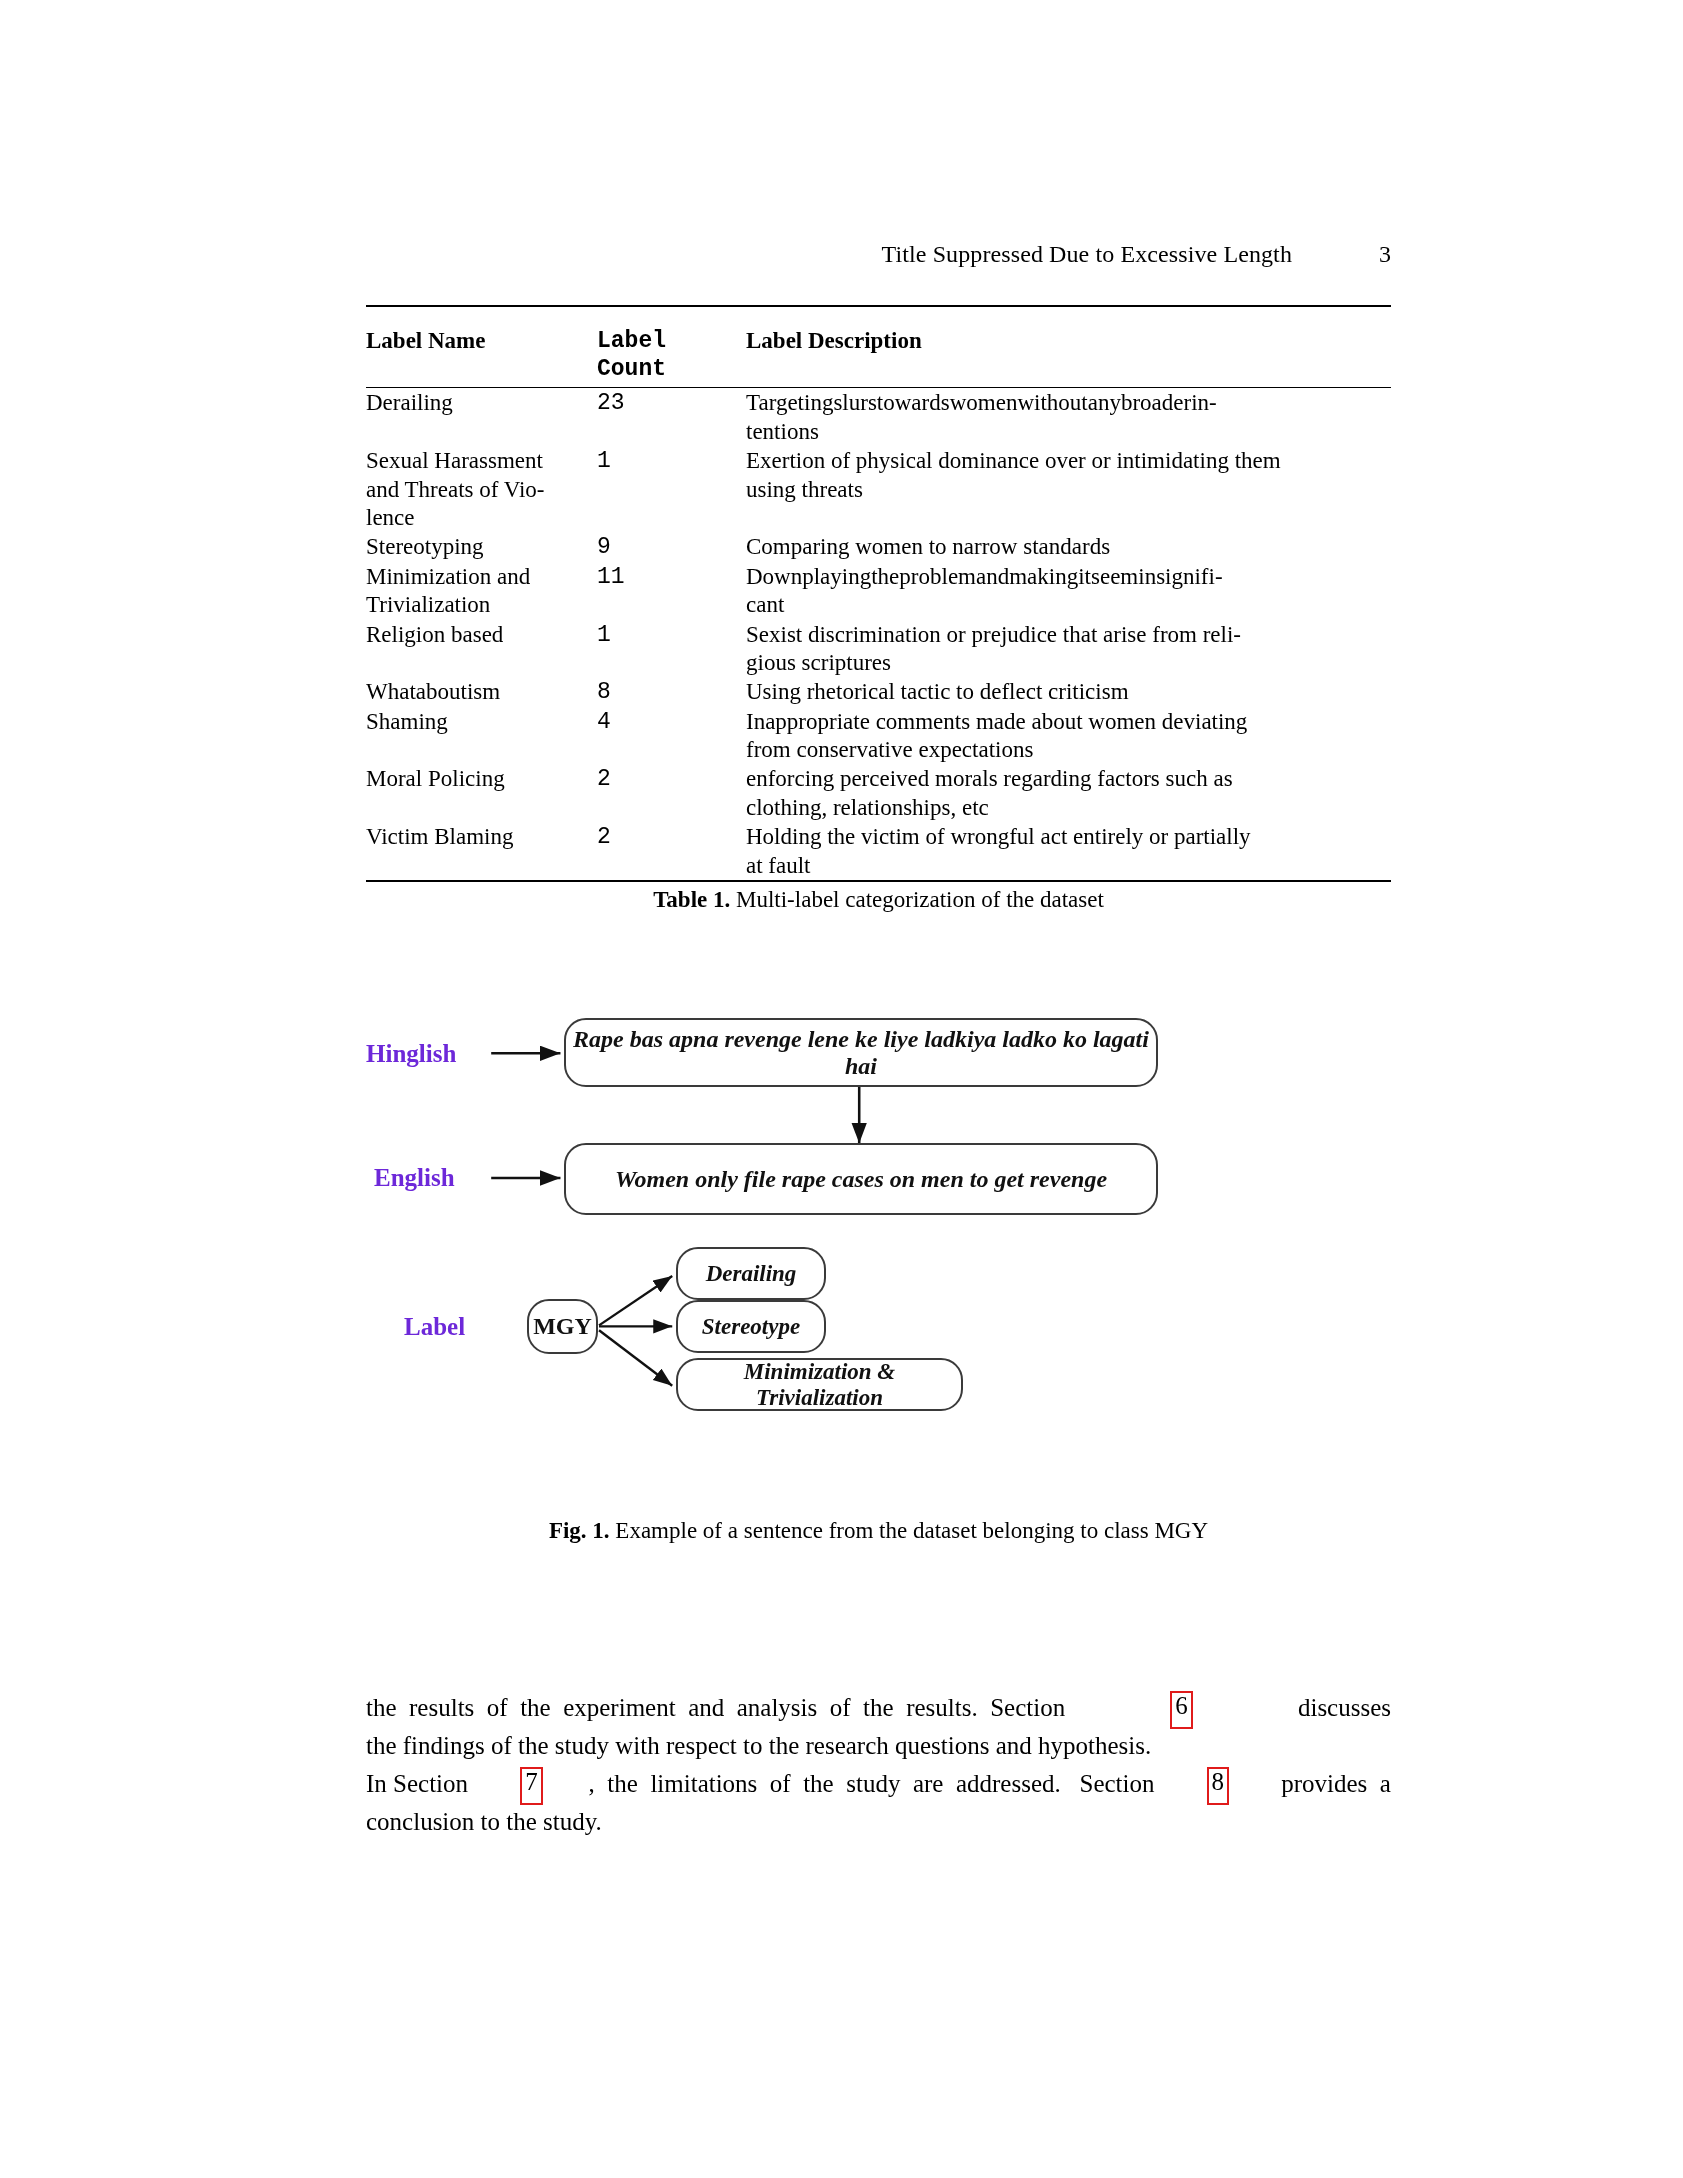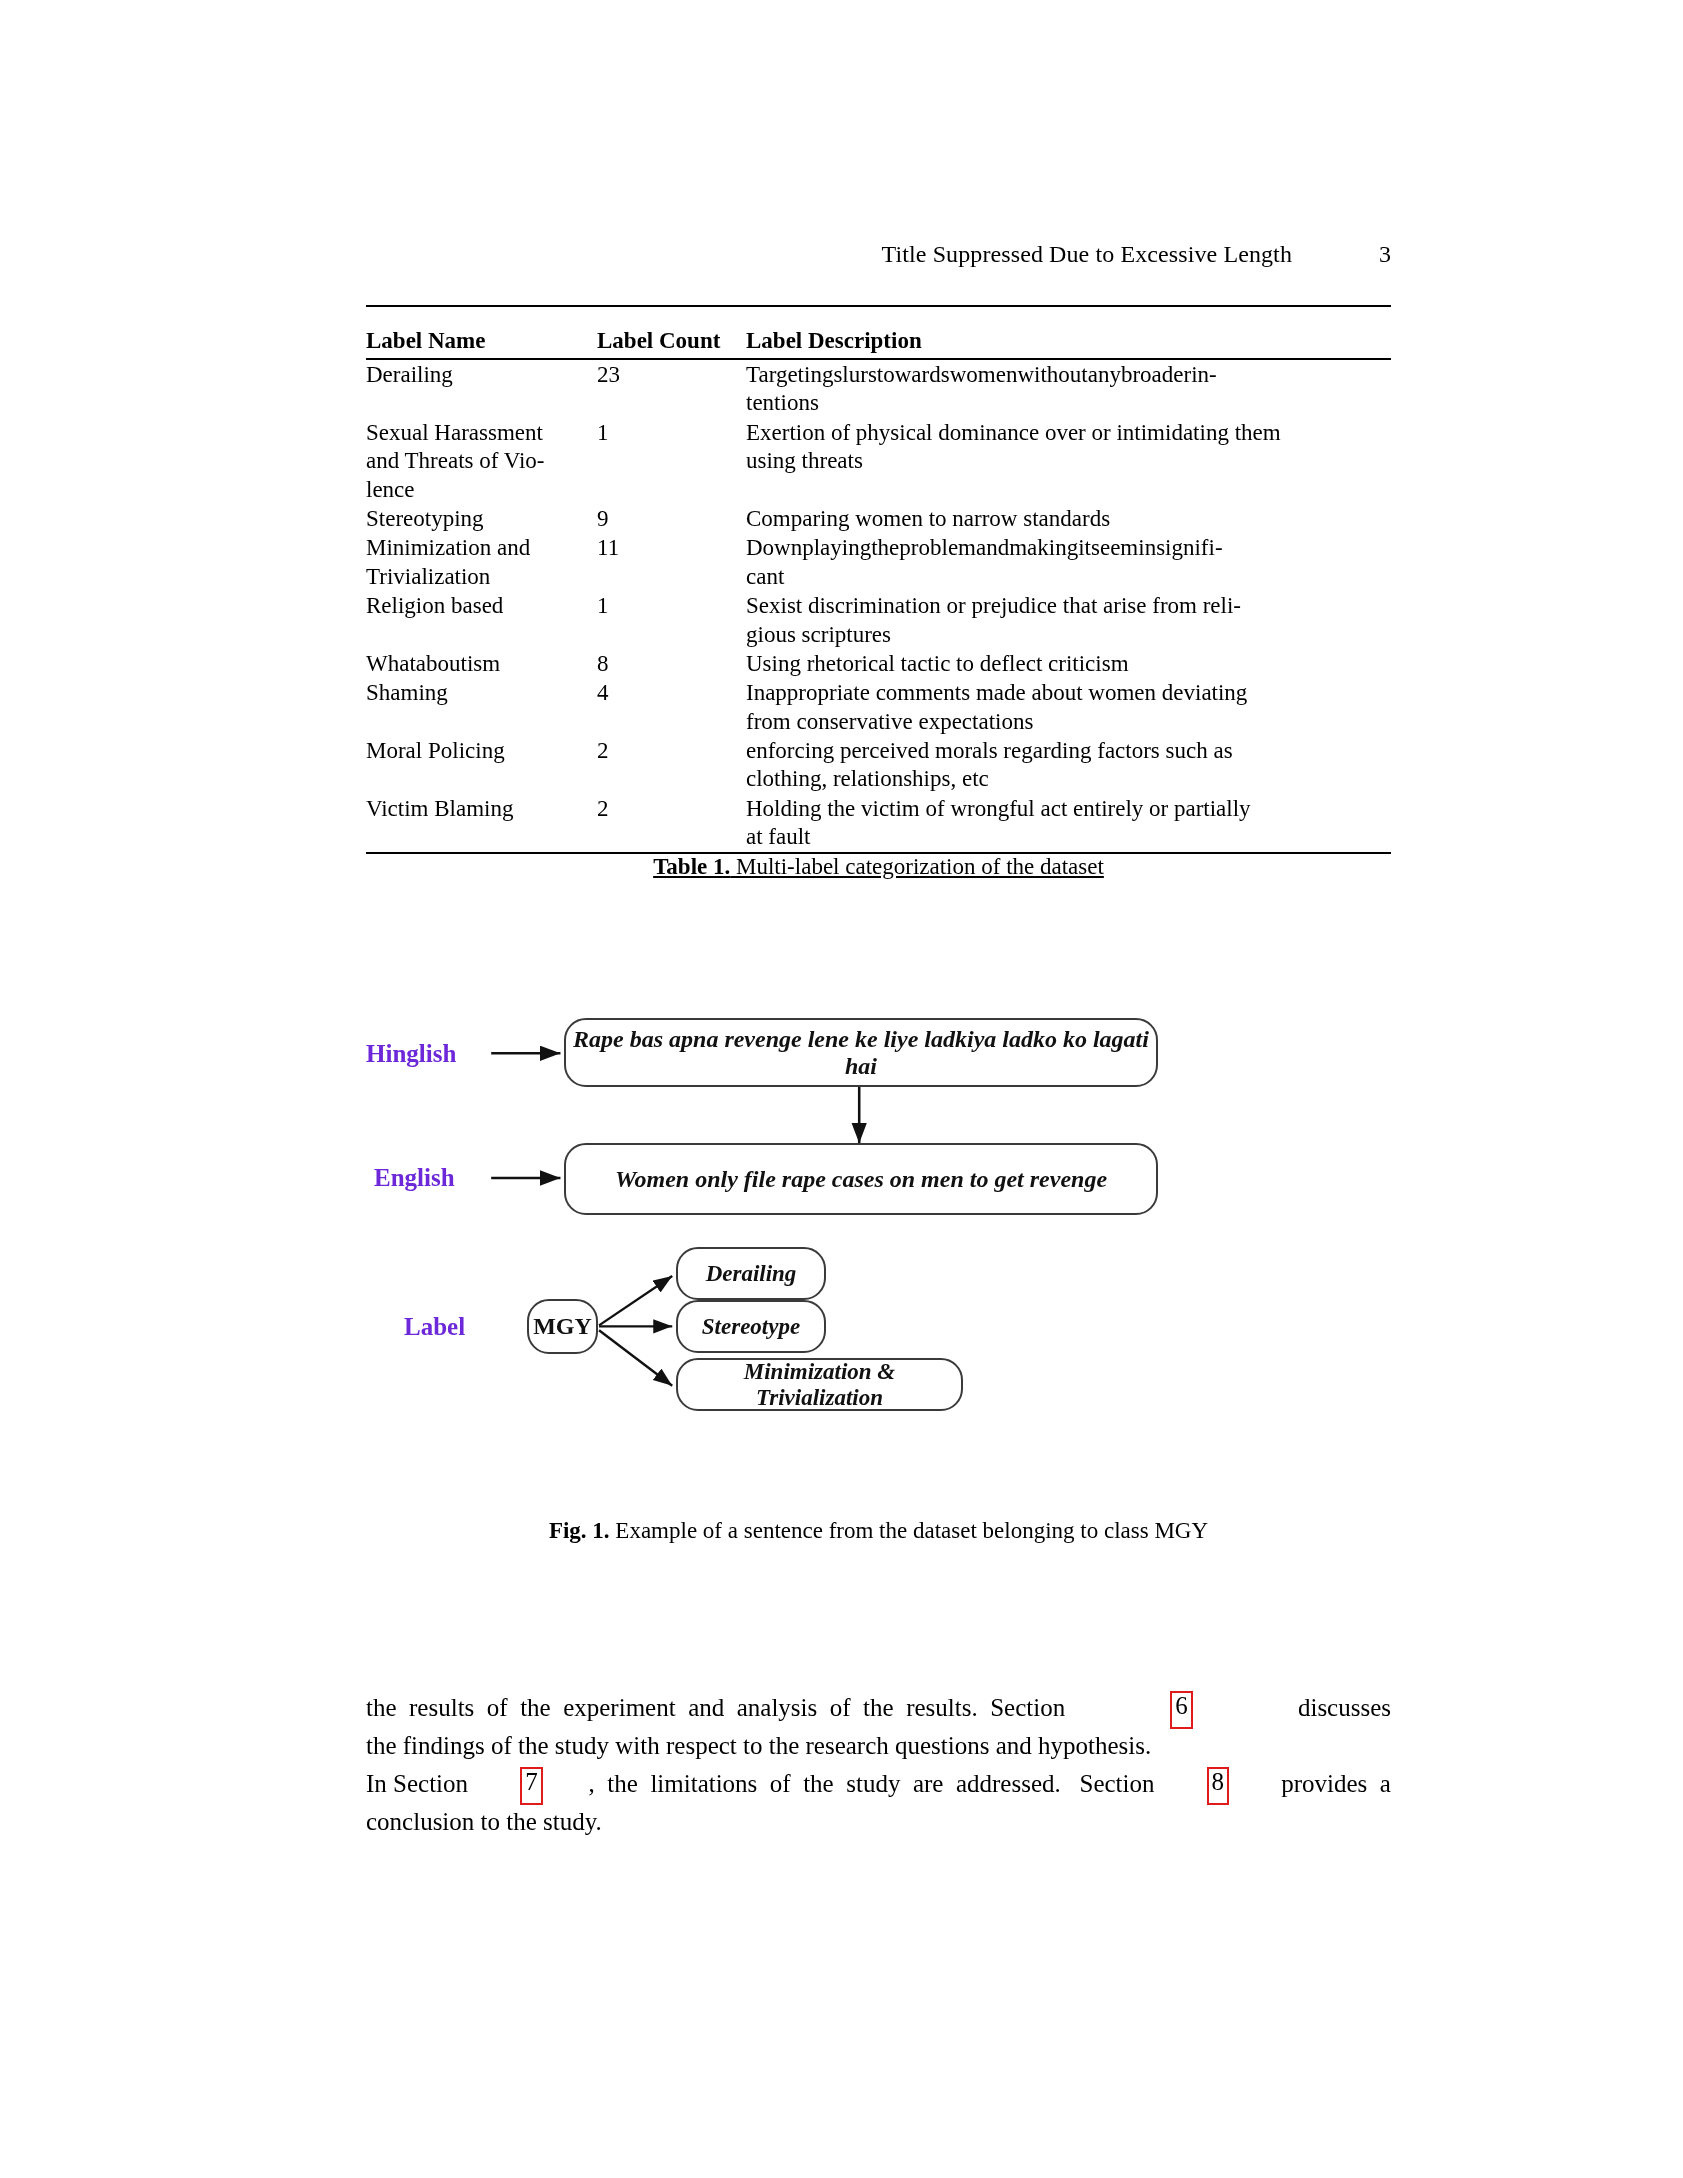--- a/index.html
+++ b/index.html
@@ -65,33 +65,33 @@
     padding: 0;
     text-align: left;
   }
   table.t1 thead th {
     font-weight: bold;
     padding-bottom: 3px;
     padding-top: 20px;
   }
   table.t1 td { padding-top: 1px; }
   .col-name  { width: 231px; padding-right: 4px; }
-  .col-count { width: 149px; }
+  .col-count { width: 149px; font-family: Liberation Mono, monospace; }
   .col-desc  { width: auto; }
 
   
   .ln { display: block; white-space: nowrap; }
   .j2 { display: flex; }
   .j2 > span { white-space: pre; }
 
   .caption {
     width: 100%;
     text-align: center;
     font-size: 23px;
-    text-decoration: underline;
+    margin-top: 5px;
   }
   .caption b { font-weight: bold; }
 
   
   .figure {
     position: absolute;
     left: 366px;
     top: 990px;
     width: 1025px;
     height: 554px;

